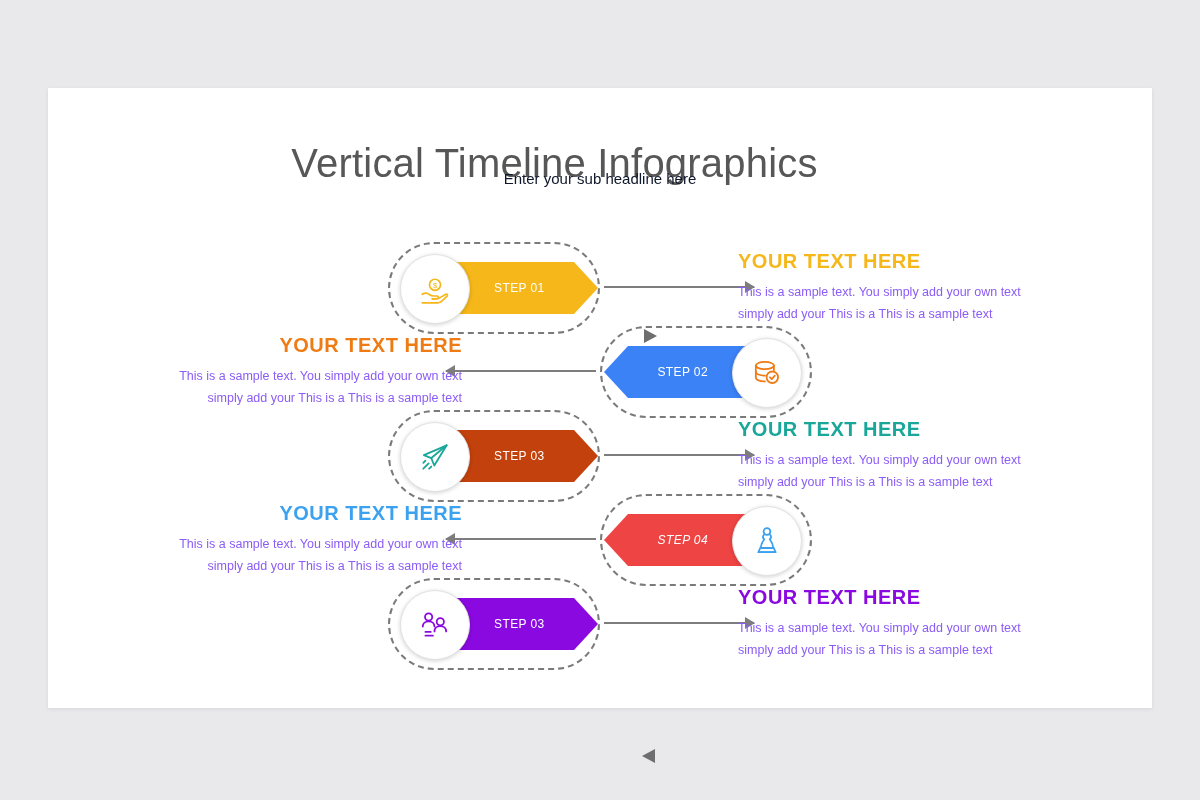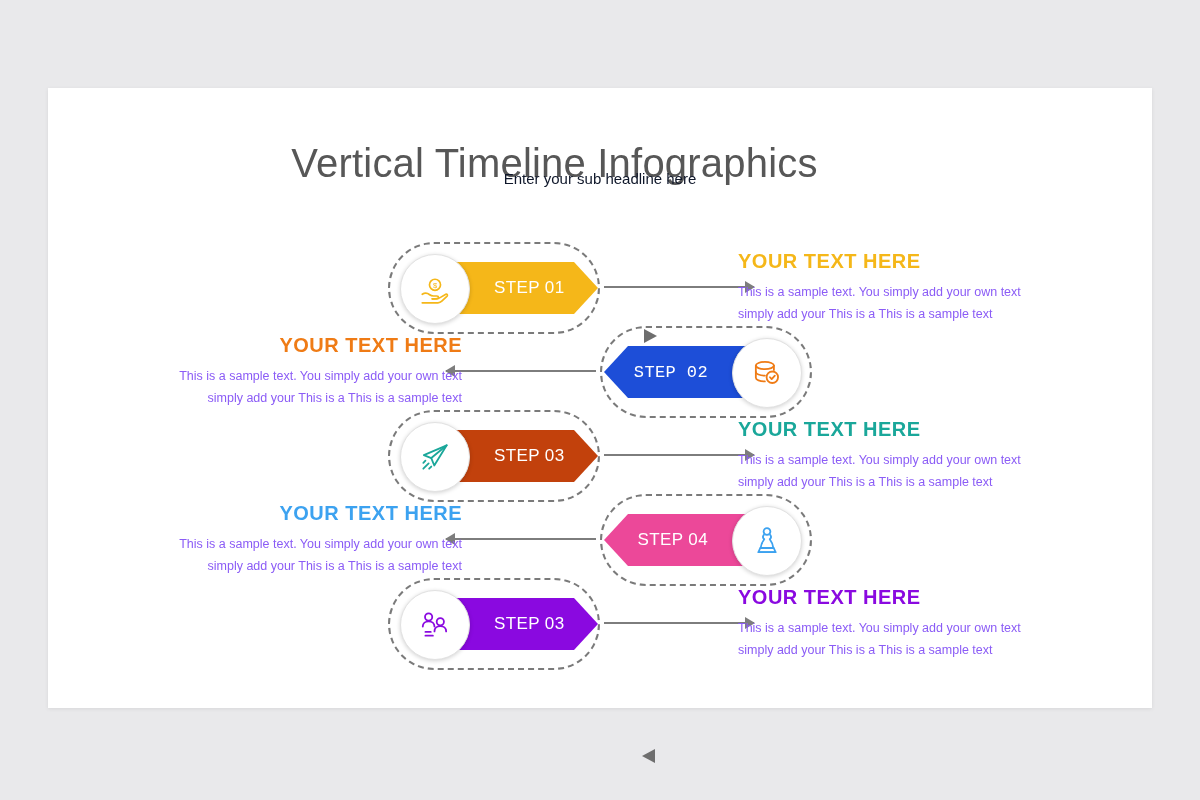--- a/index.html
+++ b/index.html
@@ -64,21 +64,21 @@
 
   .arrowtag {
     position: absolute;
     top: 22px;
     height: 52px;
     width: 150px;
     display: flex;
     align-items: center;
     box-sizing: border-box;
     color: #ffffff;
-    font-size: 17px;
+    font-size: 12px;
     letter-spacing: 0.4px;
   }
   .arrowtag.ltr {
     left: 400px;
     padding-left: 46px;
     clip-path: polygon(0 0, 84% 0, 100% 50%, 84% 100%, 0 100%);
     justify-content: flex-start;
   }
   .arrowtag.rtl {
     left: 556px;
@@ -194,21 +194,21 @@
       <div class="tb-head" style="color:#f5b719;">YOUR TEXT HERE</div>
       <div class="tb-body">
         <span>This is a sample text. You simply add your own text</span><br>
         <span>simply add your This is a This is a sample text</span>
       </div>
     </div>
   </div>
 
   <div class="row" style="top:236px;">
     <div class="capsule right"></div>
-    <div class="arrowtag rtl" style="background:#1d4ed8;font-family:Liberation Mono, monospace;">
+    <div class="arrowtag rtl" style="background:#3b82f6;">
       <span>STEP 02</span>
     </div>
     <div class="circle right">
       <span>
         <svg width="34" height="34" viewBox="0 0 32 32" fill="none" stroke="#ef7b15" stroke-width="1.7" stroke-linecap="round" stroke-linejoin="round">
           <ellipse cx="14" cy="9" rx="8.5" ry="3.4"></ellipse>
           <path d="M5.5 9v6c0 1.9 3.8 3.4 8.5 3.4"></path>
           <path d="M5.5 15v5.5c0 1.9 3.8 3.4 8.5 3.4"></path>
           <path d="M22.5 9v4.2"></path>
           <circle cx="21" cy="20" r="5.4"></circle>
@@ -251,21 +251,21 @@
       <div class="tb-head" style="color:#1aa79a;">YOUR TEXT HERE</div>
       <div class="tb-body">
         <span>This is a sample text. You simply add your own text</span><br>
         <span>simply add your This is a This is a sample text</span>
       </div>
     </div>
   </div>
 
   <div class="row" style="top:404px;">
     <div class="capsule right"></div>
-    <div class="arrowtag rtl" style="background:#ec4899;">
+    <div class="arrowtag rtl" style="background:#ef4444;font-style:italic;">
       <span>STEP 04</span>
     </div>
     <div class="circle right">
       <span>
         <svg width="34" height="34" viewBox="0 0 32 32" fill="none" stroke="#3ca2f0" stroke-width="1.7" stroke-linecap="round" stroke-linejoin="round">
           <circle cx="16" cy="7" r="3.2"></circle>
           <path d="M13 10.2c-1.2 1.5-1 3 .4 4.2-2 2.6-3 5.4-3.4 8.2h12c-.4-2.8-1.4-5.6-3.4-8.2 1.4-1.2 1.6-2.7.4-4.2"></path>
           <path d="M8 26.5h16"></path>
           <path d="M9.6 22.6h12.8l1.6 3.9H8z"></path>
         </svg>

